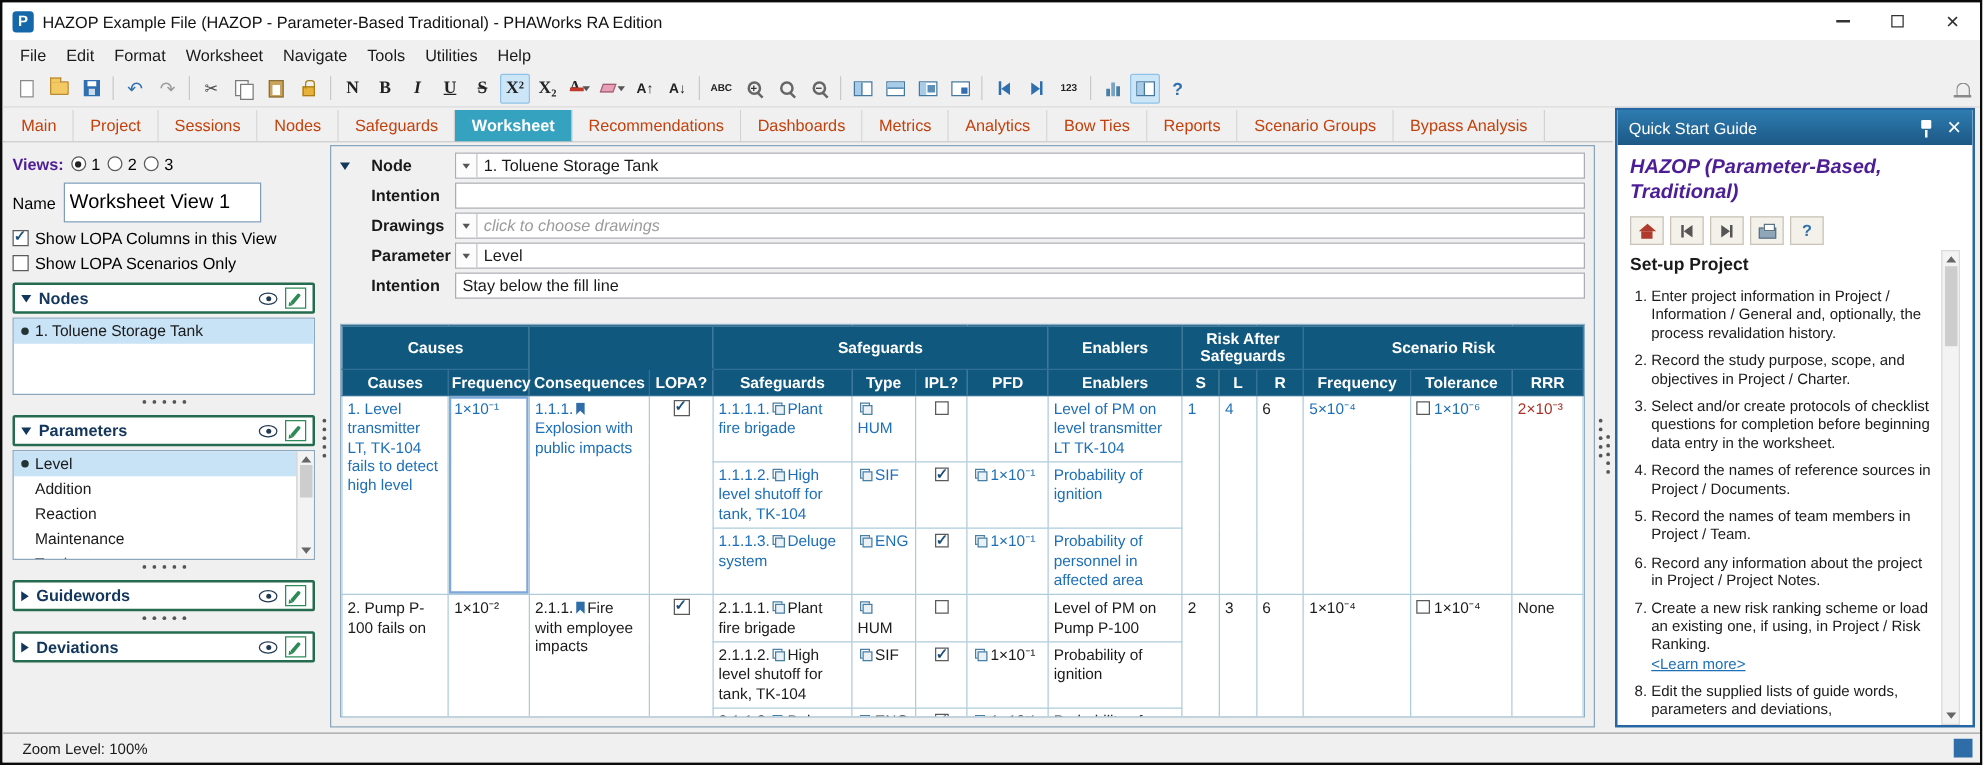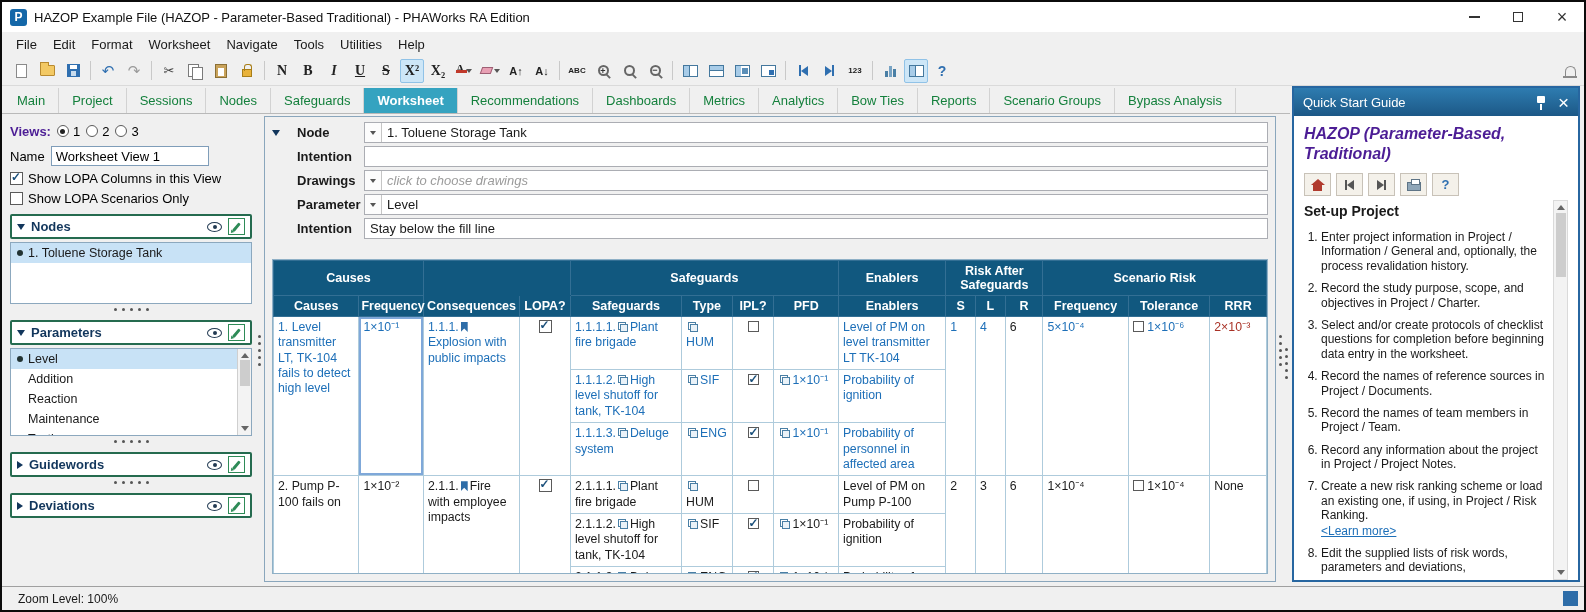--- a/index.html
+++ b/index.html
@@ -73,35 +73,35 @@
 .chart-i b:nth-child(3) { height: 8px; }
 .bell { width: 11px; height: 10px; border: 1.5px solid #8A8A8A; border-bottom: none; border-radius: 6px 6px 0 0; position: relative; margin-left: auto; }
 .bell::after { content: ""; position: absolute; left: -3px; bottom: -2px; width: 14px; height: 2px; background: #8A8A8A; }
 
 
 .middle { flex: 1; display: flex; min-height: 0; }
 .left-col { flex: 1; display: flex; flex-direction: column; min-width: 0; }
 
 
 .tabstrip { height: 28px; display: flex; align-items: flex-end; background: #F0F0F0; border-bottom: 1px solid #B9B9B9; padding-left: 2px; }
-.tab { font-size: 13px; color: #15803d; padding: 5px 13px 5px; background: #F0F0F0; border-right: 1px solid #D2D2D2; }
+.tab { font-size: 13px; color: #c2410c; padding: 5px 13px 5px; background: #F0F0F0; border-right: 1px solid #D2D2D2; }
 .tab.active { background: #35A3C0; color: #fff; font-weight: bold; }
 
 
 .content-row { flex: 1; display: flex; min-height: 0; background: #F0F0F0; }
 
 
 .sidebar { width: 252px; padding: 6px 2px 0 8px; flex: 0 0 auto; font-size: 13px; overflow: hidden; }
 .views-row { display: flex; align-items: center; gap: 6px; height: 22px; }
 .views-label { font-weight: bold; color: #4c1d95; }
 .radio-opt { display: flex; align-items: center; gap: 4px; }
 .radio { width: 12px; height: 12px; border: 1px solid #5A5A5A; border-radius: 50%; background: #fff; position: relative; }
 .radio.checked::after { content: ""; position: absolute; left: 2.5px; top: 2.5px; width: 5px; height: 5px; border-radius: 50%; background: #222; }
 .name-row { display: flex; align-items: center; gap: 6px; margin-top: 4px; }
-.name-input { width: 158px; height: 20px; border: 1px solid #7F9DB9; background: #fff; font-size: 13px; padding: 0 4px; font-family: "Liberation Sans", sans-serif; }
+.name-input { width: 158px; height: 32px; border: 1px solid #7F9DB9; background: #fff; font-size: 16px; padding: 0 4px; font-family: "Liberation Sans", sans-serif; }
 .cb-row { display: flex; align-items: center; gap: 5px; margin-top: 5px; }
 .cb { width: 13px; height: 13px; border: 1px solid #5A5A5A; background: #fff; display: inline-block; position: relative; flex: 0 0 auto; }
 .cb.checked::after { content: "✓"; position: absolute; top: -3px; left: 0px; font-size: 12px; font-weight: bold; color: #1A4F7A; }
 .side-tabs { display: flex; margin-top: 9px; }
 .side-tab { padding: 4px 11px; font-size: 13px; border: 1px solid #9A9A9A; border-left: none; background: #E7E7E7; color: #222; }
 .side-tab:first-child { border-left: 1px solid #9A9A9A; }
 .side-tab.active { background: #F0F0F0; font-weight: bold; border-bottom-color: #F0F0F0; }
 .section-header { display: flex; align-items: center; height: 25px; background: #fff; border: 2px solid #256B4F; border-radius: 2px; margin-top: 8px; padding: 0 5px; gap: 6px; }
 .section-title { font-weight: bold; color: #12365C; flex: 1; }
 .tri-down { width: 0; height: 0; border-left: 4px solid transparent; border-right: 4px solid transparent; border-top: 6px solid #12365C; }
@@ -735,21 +735,21 @@
         <div class="qsg-scroll">
           <div class="qsg-section">Set-up Project</div>
           <ol class="qsg-list">
             <li><span>Enter project information in Project / Information / General and, optionally, the process revalidation history.</span></li>
             <li><span>Record the study purpose, scope, and objectives in Project / Charter.</span></li>
             <li><span>Select and/or create protocols of checklist questions for completion before beginning data entry in the worksheet.</span></li>
             <li><span>Record the names of reference sources in Project / Documents.</span></li>
             <li><span>Record the names of team members in Project / Team.</span></li>
             <li><span>Record any information about the project in Project / Project Notes.</span></li>
             <li><span>Create a new risk ranking scheme or load an existing one, if using, in Project / Risk Ranking.</span><br><span class="learn-link">&lt;Learn more&gt;</span></li>
-            <li><span>Edit the supplied lists of risk words, parameters and deviations,</span></li>
+            <li><span>Edit the supplied lists of guide words, parameters and deviations,</span></li>
           </ol>
           <div class="vscroll">
             <span class="vs-arrow-up"></span>
             <span class="vs-thumb"></span>
             <span class="vs-fill"></span>
             <span class="vs-arrow-down"></span>
           </div>
         </div>
       </div>
     </div>

